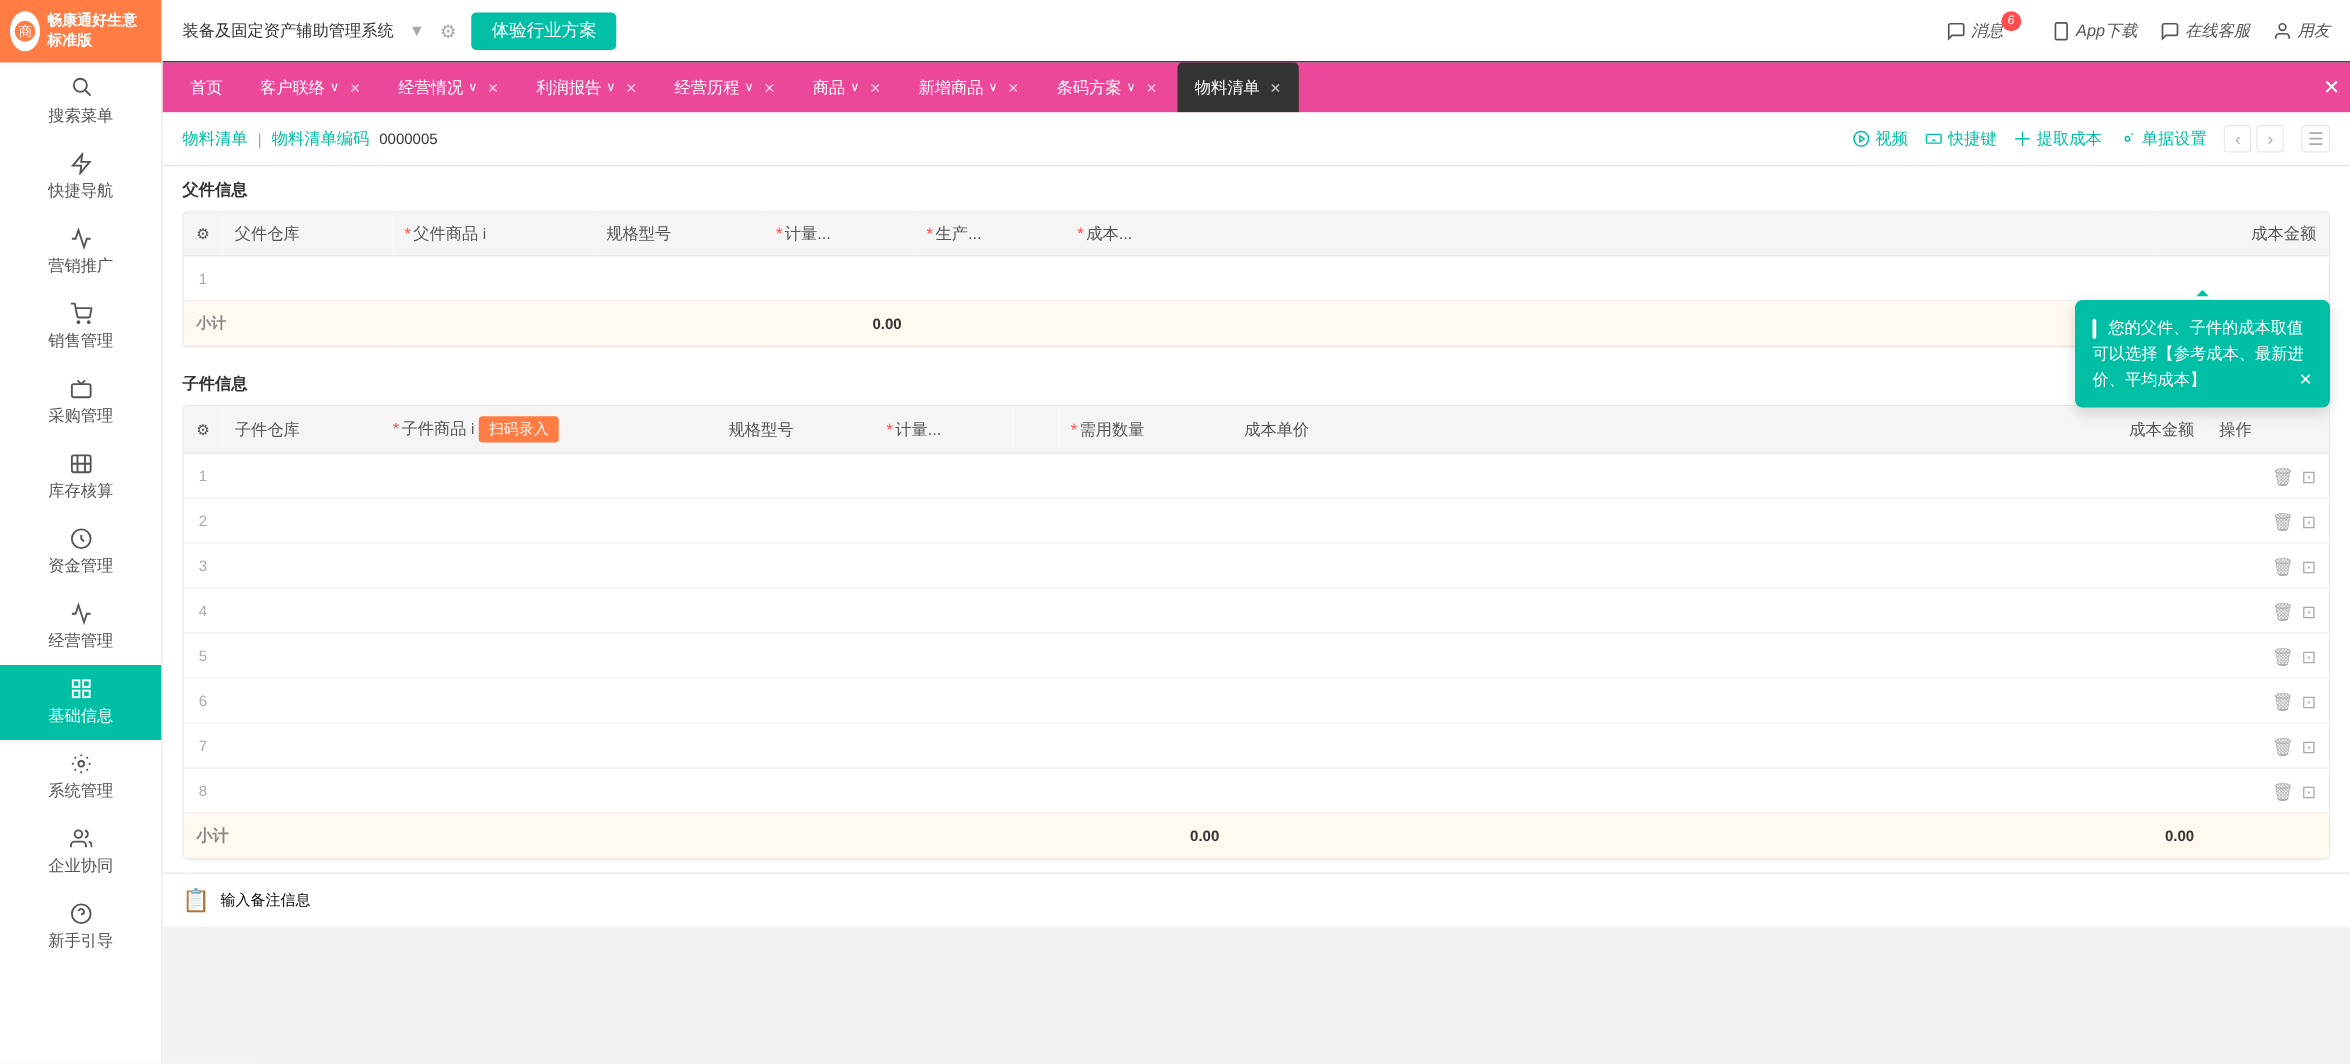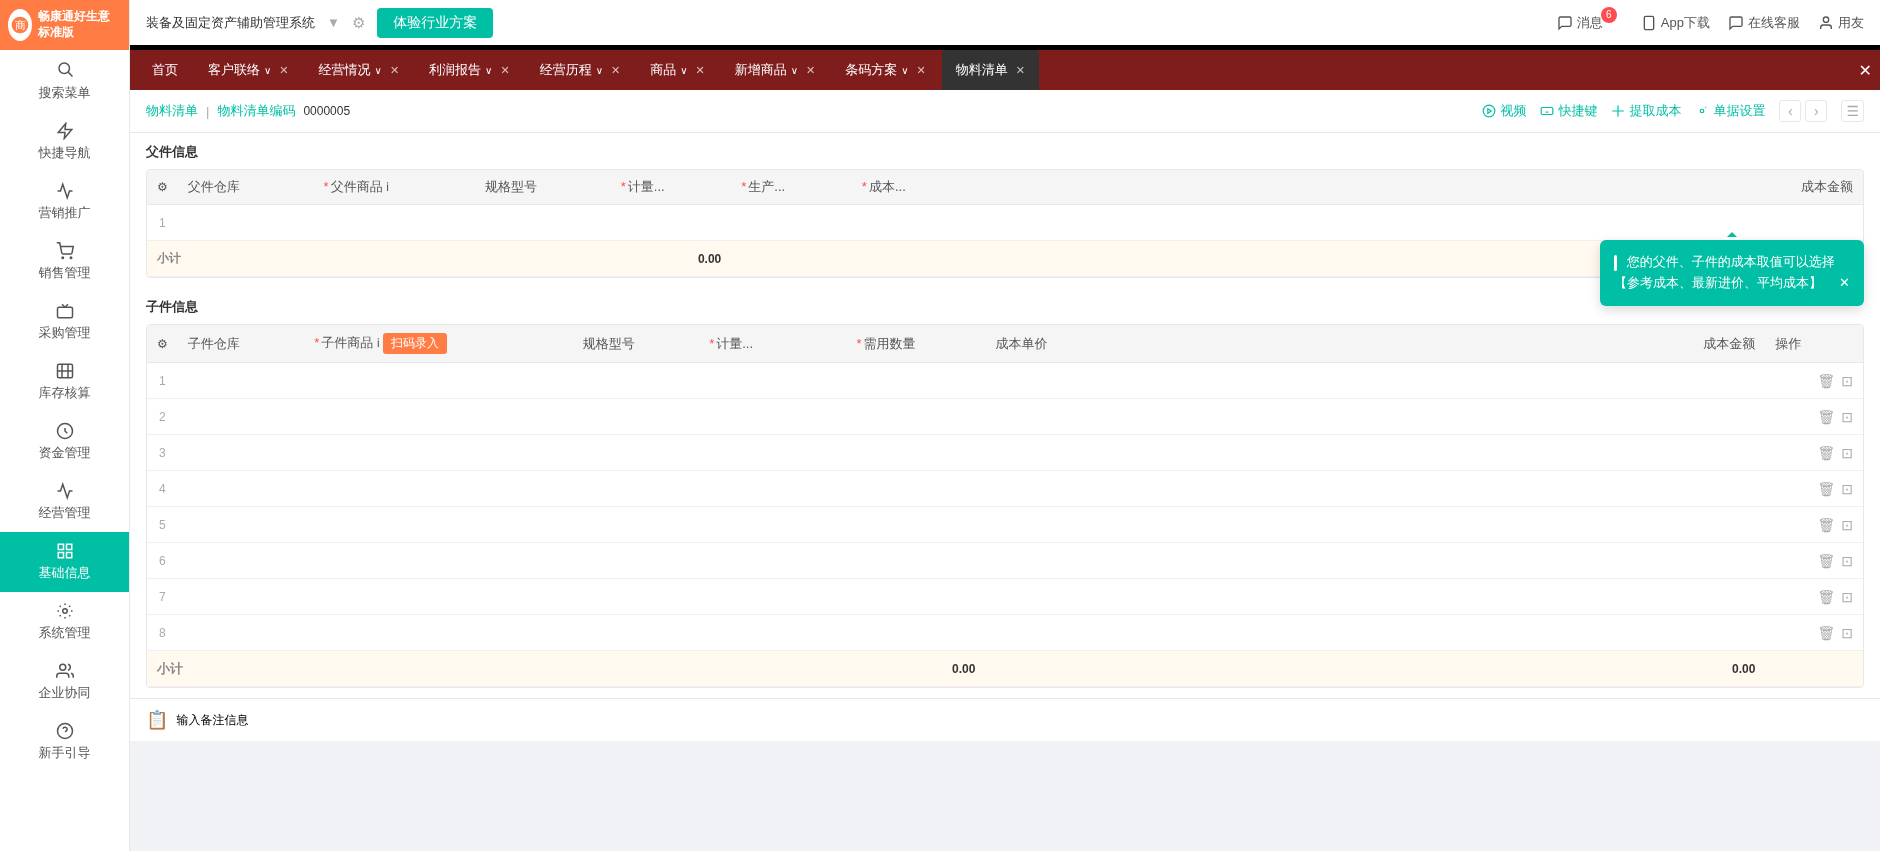--- a/index.html
+++ b/index.html
@@ -13,28 +13,28 @@
     .sidebar-logo-text { font-size: 12px; font-weight: bold; line-height: 1.3; }
     .sidebar-item { display: flex; flex-direction: column; align-items: center; padding: 10px 5px; cursor: pointer; color: #555; gap: 4px; font-size: 12px; }
     .sidebar-item.active { color: #fff; background: #00bfa5; }
     .sidebar-item svg { width: 18px; height: 18px; }
     .sidebar-search { flex-direction: column; gap: 6px; padding: 10px 12px; }
 
     
     .main { flex: 1; display: flex; flex-direction: column; overflow: hidden; }
 
     
-    .topbar { height: 50px; background: #fff; display: flex; align-items: center; padding: 0 16px; border-bottom: 5px solid #000000; gap: 12px; }
+    .topbar { height: 50px; background: #fff; display: flex; align-items: center; padding: 0 16px; border-bottom: 1px solid #000000; gap: 12px; }
     .topbar-trial-btn { background: #00bfa5; color: #fff; border: none; padding: 6px 16px; border-radius: 4px; cursor: pointer; font-size: 14px; }
     .topbar-right { margin-left: auto; display: flex; align-items: center; gap: 18px; color: #555; font-size: 13px; }
-    .topbar-right-item { display: flex; align-items: center; gap: 4px; cursor: pointer; }
+    .topbar-right-item { display: flex; align-items: center; gap: 4px; cursor: pointer; font-style: italic; }
     .badge { background: #ff4d4f; color: #fff; border-radius: 50%; width: 16px; height: 16px; font-size: 10px; display: flex; align-items: center; justify-content: center; position: relative; top: -8px; left: -6px; }
 
     
-    .nav-tabs { background: #7f1d1d; display: flex; align-items: center; padding: 0 8px; height: 40px; gap: 2px; flex-shrink: 0; text-align: center; }
+    .nav-tabs { background: #ec4899; display: flex; align-items: center; padding: 0 8px; height: 40px; gap: 2px; flex-shrink: 0; text-align: center; }
     .nav-tab { color: #fff; padding: 0 14px; height: 40px; display: flex; align-items: center; cursor: pointer; font-size: 13px; white-space: nowrap; gap: 4px; }
     .nav-tab.active { background: #333; border-radius: 4px 4px 0 0; }
     .nav-tab .close-x { font-size: 11px; color: rgba(255,255,255,0.7); margin-left: 4px; }
     .nav-tab .arrow { font-size: 10px; }
     .nav-close-all { margin-left: auto; color: #fff; cursor: pointer; font-size: 16px; }
 
     
     .content { flex: 1; background: #f0f2f5; overflow-y: auto; padding: 0; }
     .content-inner { background: #fff; margin: 0; }
 
@@ -63,21 +63,21 @@
     .subtotal-value { text-align: right; color: #333; }
 
     
     .scan-btn { background: #ff7d45; color: #fff; border: none; padding: 2px 8px; border-radius: 3px; font-size: 12px; cursor: pointer; }
 
     
     .action-icons { display: flex; gap: 6px; justify-content: flex-end; }
     .action-icon { color: #aaa; cursor: pointer; font-size: 14px; }
 
     
-    .tooltip-box { position: absolute; background: #00bfa5; color: #fff; border-radius: 6px; padding: 12px 14px; font-size: 13px; line-height: 1.6; width: 264px; right: 16px; top: 148px; z-index: 100; box-shadow: 0 4px 12px rgba(0,0,0,0.15); }
+    .tooltip-box { position: absolute; background: #00bfa5; color: #fff; border-radius: 6px; padding: 12px 14px; font-size: 13px; line-height: 1.6; width: 204px; right: 16px; top: 148px; z-index: 100; box-shadow: 0 4px 12px rgba(0,0,0,0.15); }
     .tooltip-box::before { content: ''; position: absolute; top: -8px; left: 50%; transform: translateX(-50%); border: 5px solid transparent; border-bottom-color: #00bfa5; border-top: none; }
     .tooltip-close { float: right; cursor: pointer; margin-left: 8px; }
     .tooltip-arrow-left { display: inline-block; width: 3px; height: 16px; background: #fff; border-radius: 2px; margin-right: 6px; vertical-align: middle; }
 
     
     .bottom-bar { background: #fff; border-top: 1px solid #e8e8e8; padding: 10px 16px; display: flex; align-items: center; gap: 8px; }
     .bottom-icon { color: #00bfa5; font-size: 18px; }
     .bottom-text { color: #000000; font-size: 12px; }
 
     

